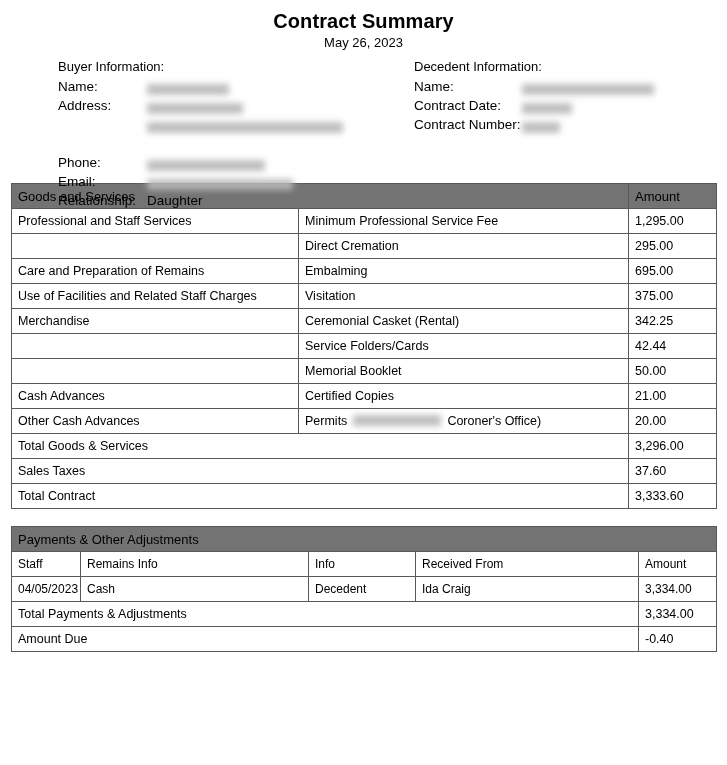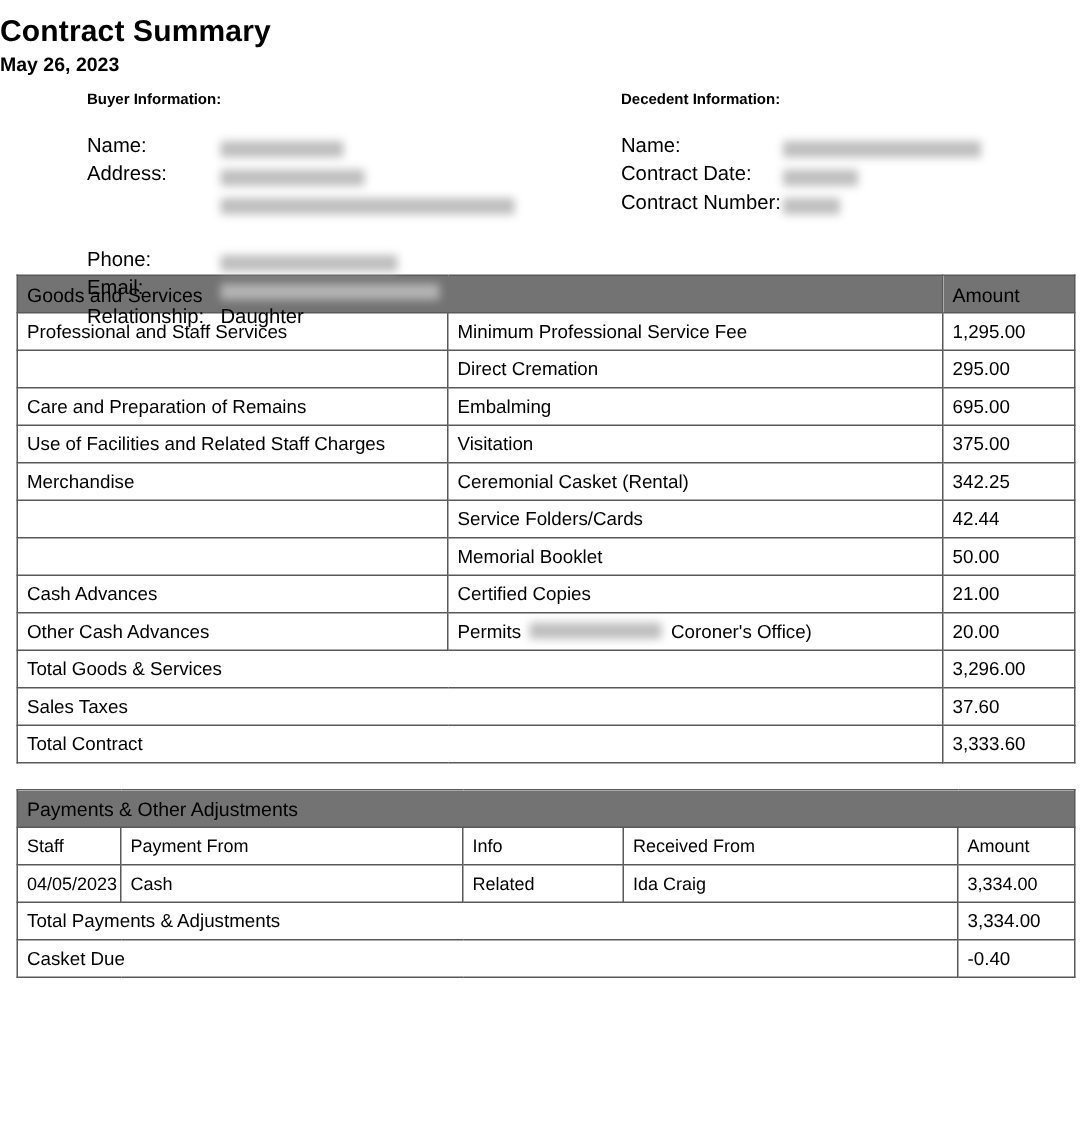--- a/index.html
+++ b/index.html
@@ -11,52 +11,52 @@
     width: 727px;
     height: 765px;
     font-family: "Liberation Sans", sans-serif;
     color: #000000;
     position: relative;
     overflow: hidden;
   }
 
   
   .doc-title {
+    text-align: center;
     font-size: 20px;
     font-weight: bold;
     letter-spacing: 0.1px;
     margin: 9px 0 0 0;
     line-height: 24px;
   }
   .doc-date {
-    text-align: left;
+    text-align: center;
     font-size: 13px;
     margin: 1px 0 0 0;
     line-height: 17px;
-    font-weight: bold;
   }
 
   
   .party-block {
     position: relative;
     height: 126px;
     margin-top: 6px;
   }
   .party {
     position: absolute;
     top: 0;
   }
   .party-buyer { left: 58px; width: 340px; }
   .party-decedent { left: 414px; width: 300px; }
 
   .party-heading {
-    font-size: 10px;
-    font-weight: bold;
+    font-size: 13px;
+    font-weight: normal;
     line-height: 19px;
-    margin-bottom: 11px;
+    margin-bottom: 1px;
   }
   .field-row {
     display: flex;
     align-items: flex-start;
     line-height: 19px;
     font-size: 13.5px;
   }
   .field-label {
     flex: 0 0 auto;
     white-space: nowrap;
@@ -291,37 +291,37 @@
       <col style="width:107px;">
       <col style="width:223px;">
       <col style="width:78px;">
     </colgroup>
     <thead>
       <tr>
         <th class="hdr" colspan="5">Payments &amp; Other Adjustments</th>
       </tr>
       <tr>
         <th class="pay-hdr-cell">Staff</th>
-        <th class="pay-hdr-cell">Payment From</th>
+        <th class="pay-hdr-cell">Remains Info</th>
         <th class="pay-hdr-cell">Info</th>
         <th class="pay-hdr-cell">Received From</th>
         <th class="pay-hdr-cell num">Amount</th>
       </tr>
     </thead>
     <tbody>
       <tr>
         <td class="pay-body-cell">04/05/2023</td>
         <td class="pay-body-cell">Cash</td>
-        <td class="pay-body-cell">Related</td>
+        <td class="pay-body-cell">Decedent</td>
         <td class="pay-body-cell">Ida Craig</td>
         <td class="pay-body-cell num">3,334.00</td>
       </tr>
       <tr>
         <td class="totals-label" colspan="4">Total Payments &amp; Adjustments</td>
         <td class="totals-val">3,334.00</td>
       </tr>
       <tr>
-        <td class="totals-label" colspan="4">Casket Due</td>
+        <td class="totals-label" colspan="4">Amount Due</td>
         <td class="totals-val">-0.40</td>
       </tr>
     </tbody>
   </table>
 </div>
 
 </body></html>

